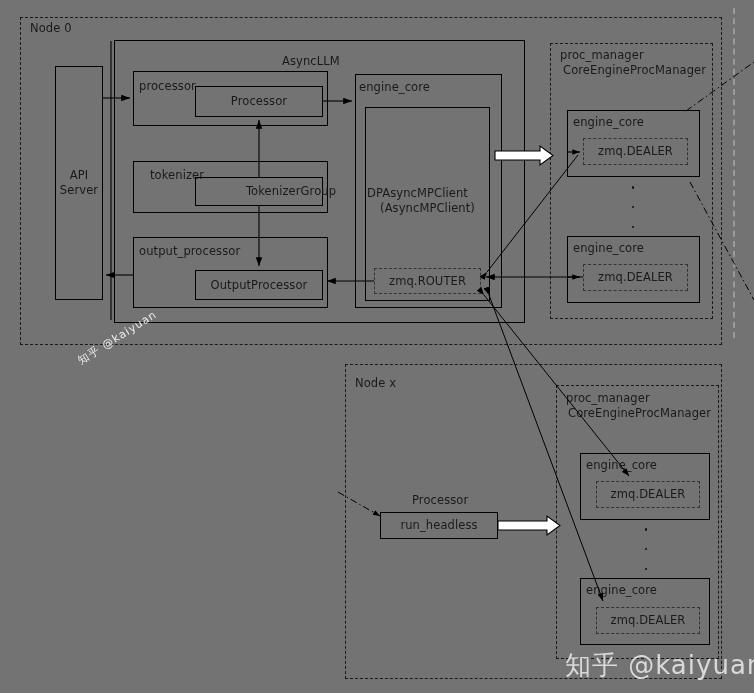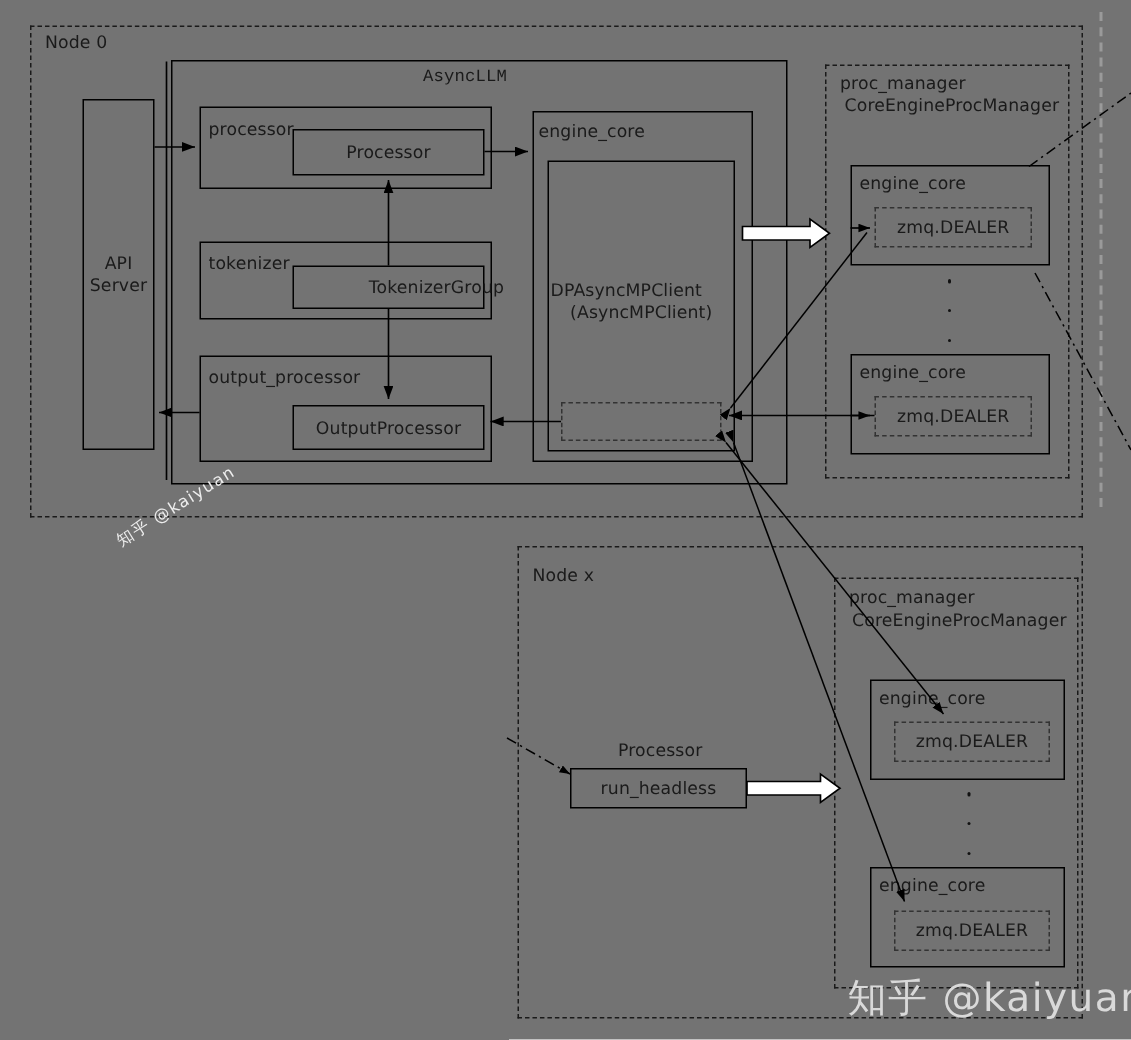--- a/index.html
+++ b/index.html
@@ -69,43 +69,44 @@
 <div id="canvas">
 
   <div class="box dashed" style="left:20px;top:17px;width:702px;height:328px;"></div>
   <div class="lbl" style="left:30px;top:22px;">Node 0</div>
 
   <div class="box solid" style="left:55px;top:66px;width:48px;height:234px;"></div>
   <div class="lbl center" style="left:55px;top:168px;width:48px;height:14px;">API</div>
   <div class="lbl center" style="left:55px;top:183px;width:48px;height:14px;">Server</div>
 
   <div class="box solid" style="left:114px;top:40px;width:411px;height:283px;"></div>
-  <div class="lbl" style="left:282px;top:45px;font-family:Liberation Mono, monospace;">AsyncLLM</div>
+  <div class="lbl" style="left:282px;top:55px;">AsyncLLM</div>
 
   <div class="box solid" style="left:133px;top:71px;width:195px;height:55px;"></div>
   <div class="lbl" style="left:139px;top:80px;">processor</div>
   <div class="box solid" style="left:195px;top:86px;width:128px;height:31px;"></div>
   <div class="lbl center" style="left:195px;top:86px;width:128px;height:31px;">Processor</div>
 
   <div class="box solid" style="left:133px;top:161px;width:195px;height:52px;"></div>
-  <div class="lbl" style="left:139px;top:169px;">tokenizer</div>
+  <div class="lbl" style="left:150px;top:169px;">tokenizer</div>
   <div class="box solid" style="left:195px;top:177px;width:128px;height:29px;"></div>
   <div class="lbl center" style="left:195px;top:177px;width:128px;height:29px;padding-left:32px;">TokenizerGroup</div>
 
   <div class="box solid" style="left:133px;top:237px;width:195px;height:71px;"></div>
   <div class="lbl" style="left:139px;top:245px;">output_processor</div>
   <div class="box solid" style="left:195px;top:270px;width:128px;height:30px;"></div>
   <div class="lbl center" style="left:195px;top:270px;width:128px;height:30px;">OutputProcessor</div>
 
   <div class="box solid" style="left:355px;top:74px;width:147px;height:234px;"></div>
   <div class="lbl" style="left:359px;top:81px;">engine_core</div>
   <div class="box solid" style="left:365px;top:107px;width:125px;height:194px;"></div>
   <div class="lbl center" style="left:355px;top:186px;width:125px;height:14px;">DPAsyncMPClient</div>
   <div class="lbl center" style="left:365px;top:201px;width:125px;height:14px;">(AsyncMPClient)</div>
   <div class="box dashed-thin" style="left:374px;top:268px;width:107px;height:26px;"></div>
+  <div class="lbl center" style="left:374px;top:268px;width:107px;height:26px;">zmq.ROUTER</div>
 
   <div class="box dashed" style="left:550px;top:43px;width:163px;height:276px;"></div>
   <div class="lbl" style="left:560px;top:49px;">proc_manager</div>
   <div class="lbl" style="left:563px;top:64px;">CoreEngineProcManager</div>
 
   <div class="box solid" style="left:567px;top:110px;width:133px;height:67px;"></div>
   <div class="lbl" style="left:573px;top:116px;">engine_core</div>
   <div class="box dashed-thin" style="left:583px;top:138px;width:105px;height:27px;"></div>
   <div class="lbl center" style="left:583px;top:138px;width:105px;height:27px;">zmq.DEALER</div>
 

